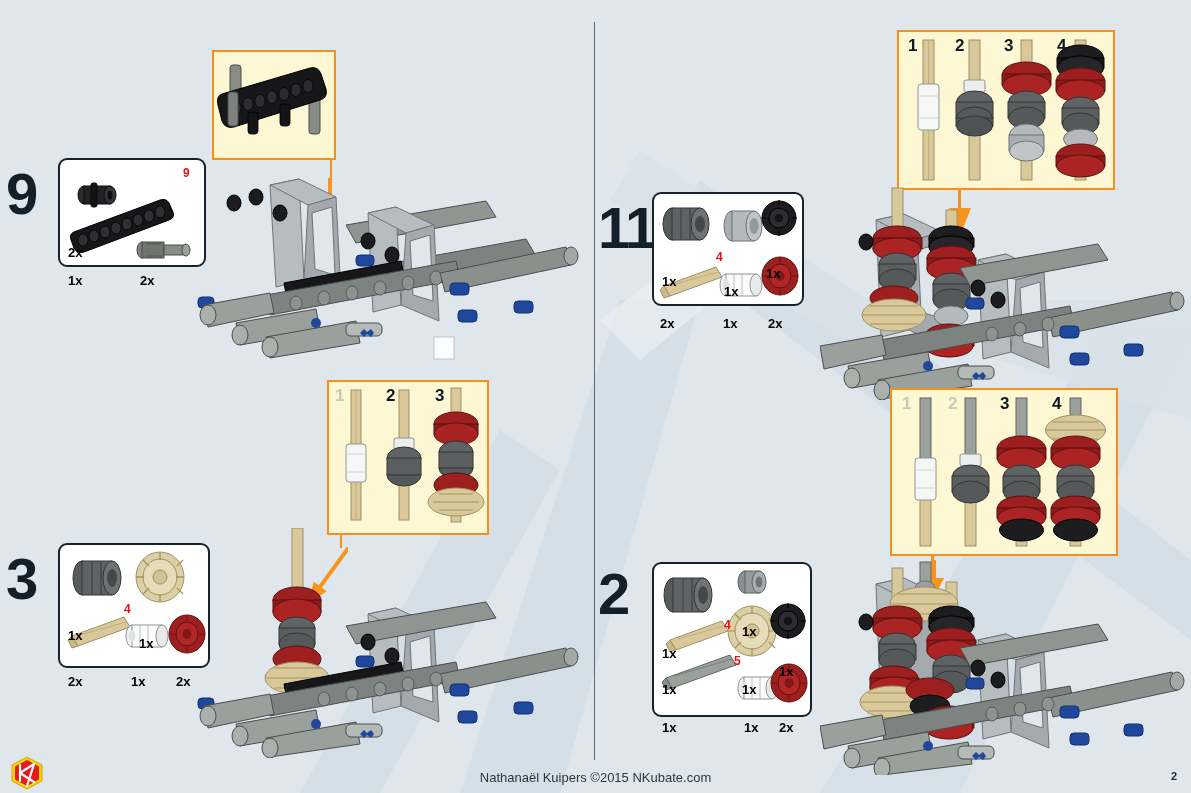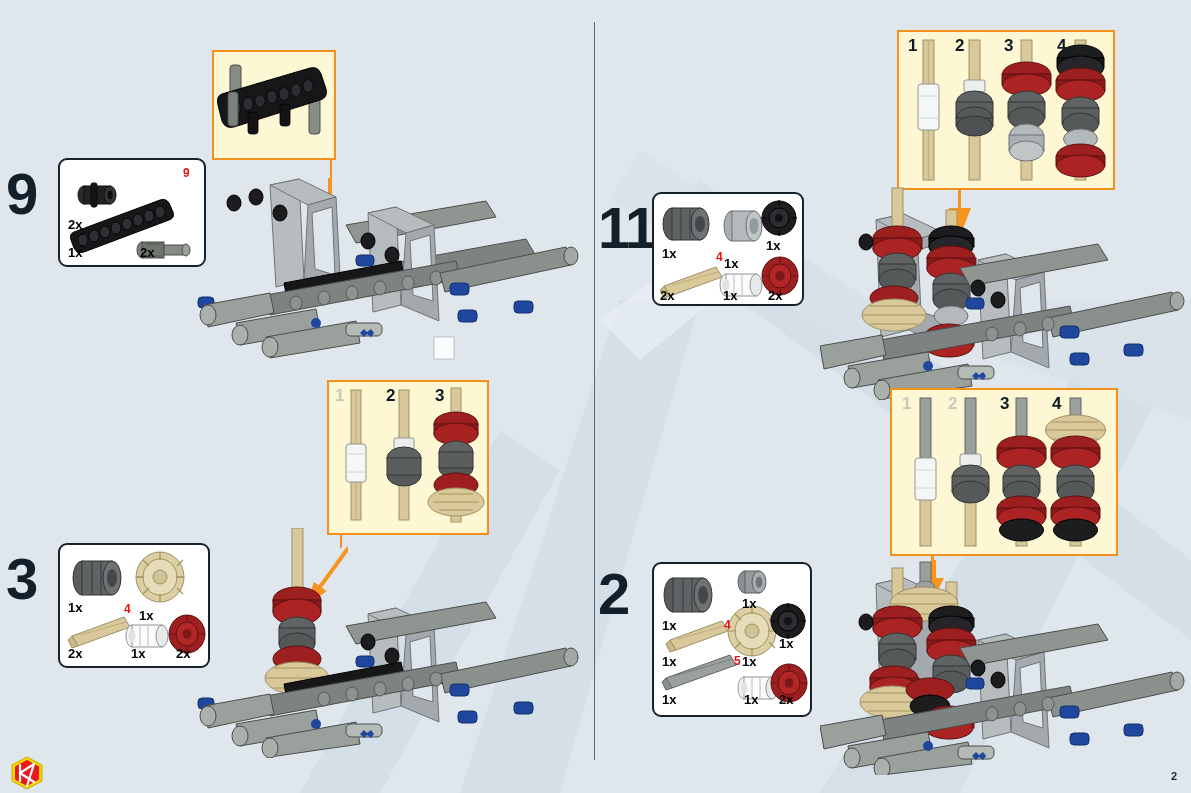--- a/index.html
+++ b/index.html
@@ -47,20 +47,21 @@
     border-radius:9px;
     box-sizing:border-box;
   }
   .qty{
     position:absolute;
     font-weight:bold;
     font-size:13px;
     color:#000;
     font-family:"Liberation Sans", sans-serif;
     white-space:nowrap;
+    margin-top:28px;
   }
   .len-badge{
     position:absolute;
     font-weight:bold;
     font-size:12px;
     color:#e11414;
     font-family:"Liberation Sans", sans-serif;
   }
 
   
@@ -917,20 +918,21 @@
         <rect x="138" y="186" width="36" height="13" rx="5" fill="#b4bab6"></rect>
       </g>
       <g fill="#20479e">
         <circle cx="108" cy="186" r="5"></circle>
         <path d="M152,196 l4,-4 l3,3 l4,-3 l3,4 l-3,4 l-4,-3 l-3,3 z"></path>
       </g>
     </svg>
   </div>
 
 
+  <div class="footer-credit">Nathanaël Kuipers ©2015 NKubate.com</div>
   <div class="page-no">2</div>
 
   <div class="logo">
     <svg width="36" height="34" viewBox="0 0 36 34">
       <polygon points="18,1 33,9 33,25 18,33 3,25 3,9" fill="#f5d800" stroke="#cfa800" stroke-width="1"></polygon>
       <polygon points="18,4 30,10.5 30,23.5 18,30 6,23.5 6,10.5" fill="#e8181c"></polygon>
       <g stroke="#ffffff" stroke-width="2.2" fill="none" stroke-linecap="round">
         <path d="M11,9 L11,25"></path>
         <path d="M11,17 L25,8"></path>
         <path d="M11,17 L25,26"></path>

